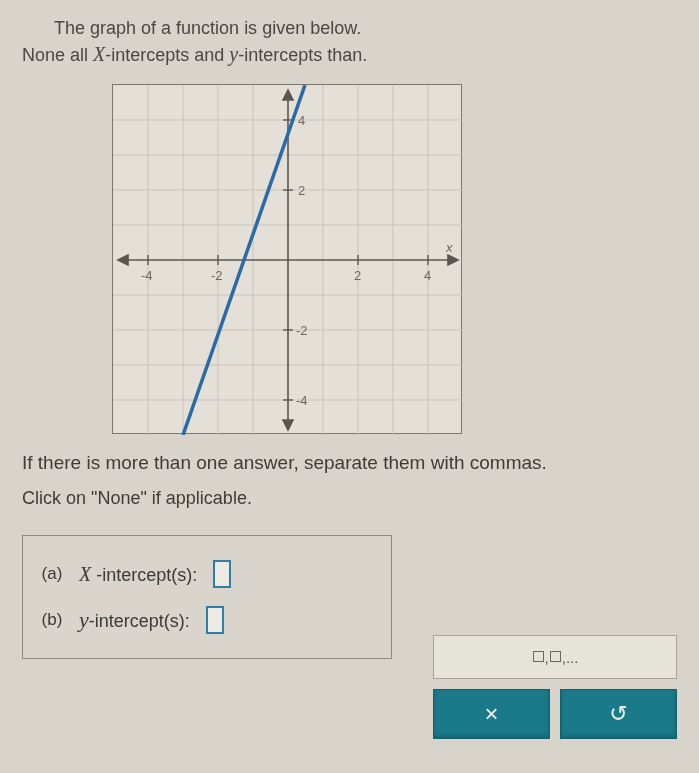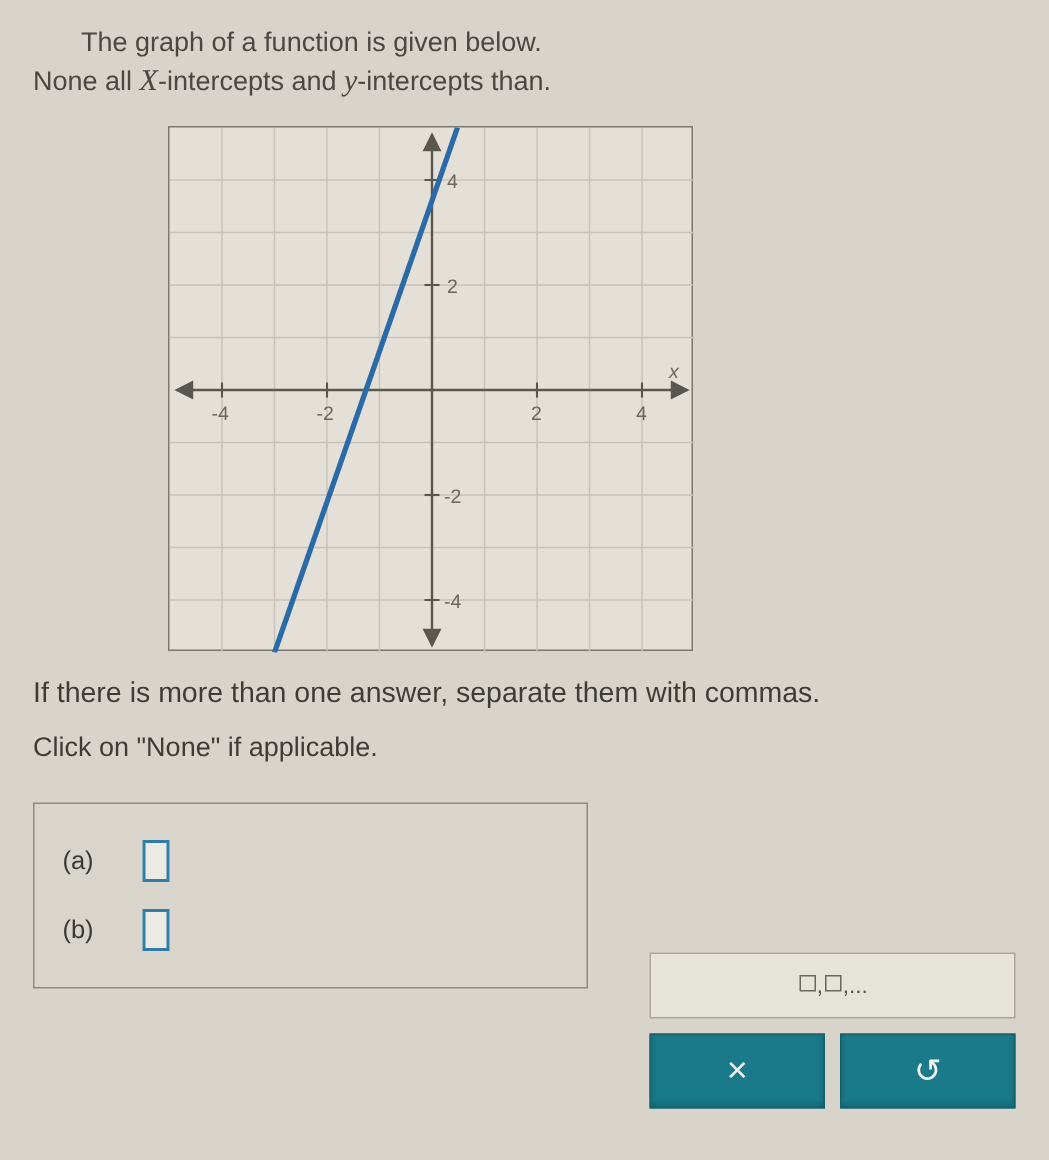--- a/index.html
+++ b/index.html
@@ -139,24 +139,30 @@
     </svg>
   </div>
 </div>
 
 <div class="instr1">If there is more than one answer, separate them with commas.</div>
 <div class="instr2">Click on "None" if applicable.</div>
 
 <div class="answer-box">
   <div class="ans-row">
     <span class="part-label">(a)</span>
+    <span class="intercept-label">
+      <span class="mathvar">X</span><span> -intercept(s):</span>
+    </span>
     <div class="entry"></div>
   </div>
   <div class="ans-row">
     <span class="part-label">(b)</span>
+    <span class="intercept-label">
+      <span class="math-y">y</span><span>-intercept(s):</span>
+    </span>
     <div class="entry"></div>
   </div>
 </div>
 
 <div class="tool-panel">
   <div class="tool-row1">
     <div class="tool-btn">
       <span class="comma-icon">
         <span class="sq"></span>,<span class="sq"></span><span>,...</span>
       </span>

